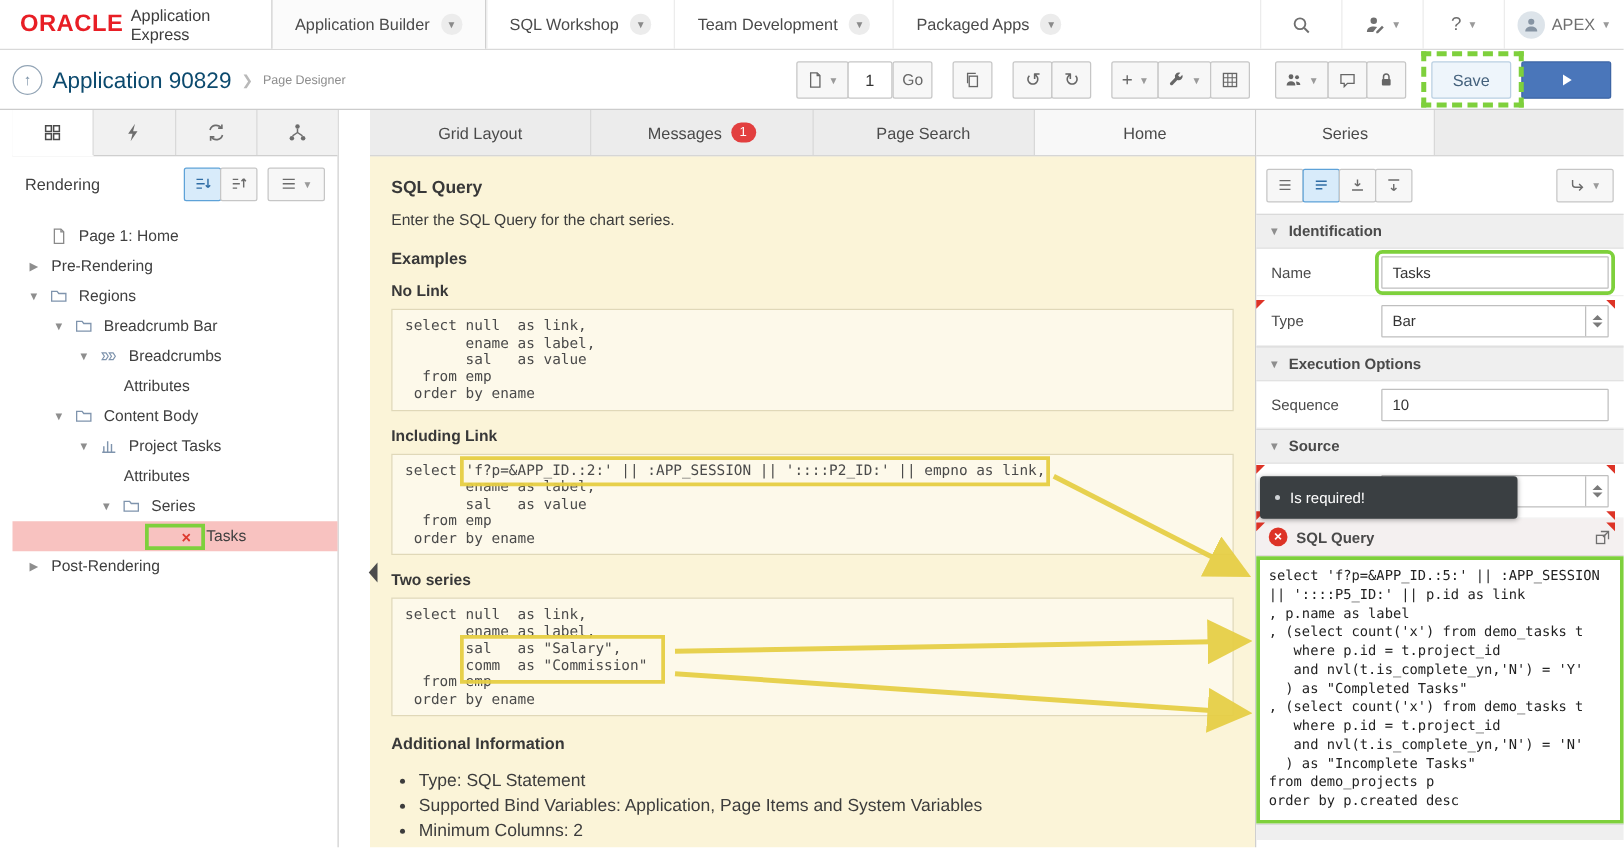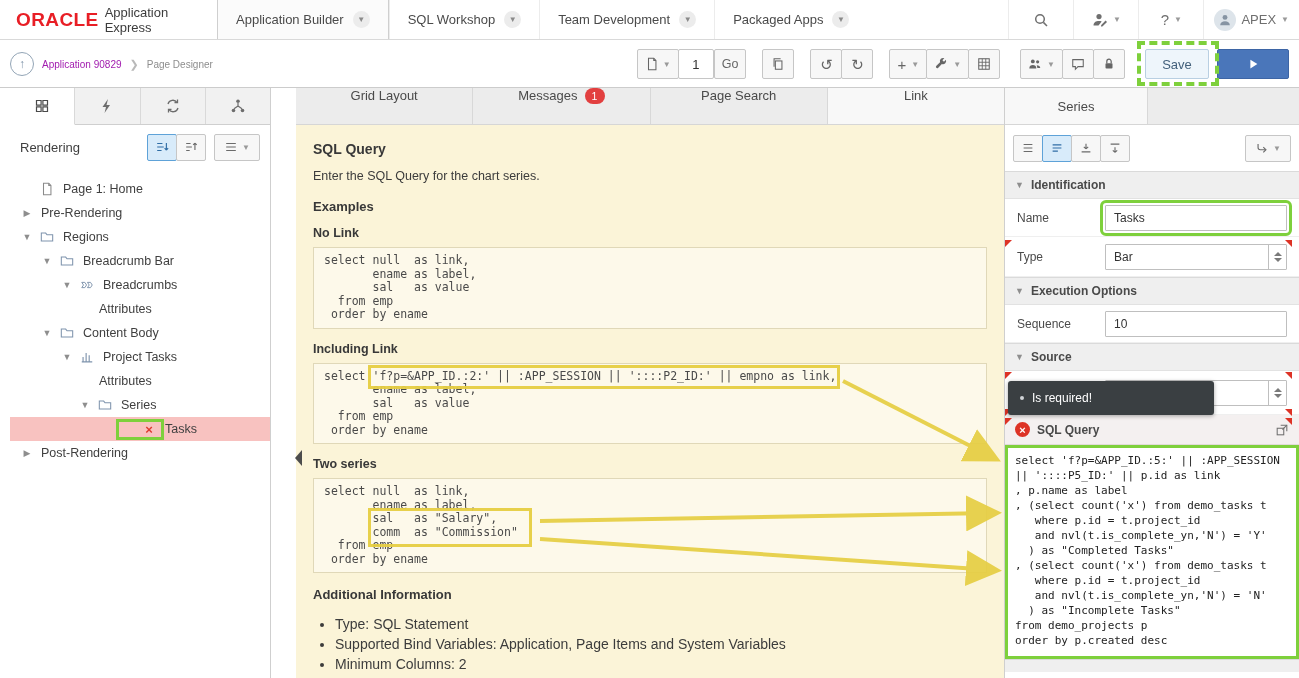--- a/index.html
+++ b/index.html
@@ -21,21 +21,21 @@
   .ttab.active{background:#fbfbfb;border-left:1px solid #cfcfcf;border-right:1px solid #cfcfcf}
   .chev-circle{width:17px;height:17px;border-radius:50%;background:#ececec;display:inline-flex;align-items:center;justify-content:center;font-size:8px;color:#8a8a8a}
   .top-right{margin-left:auto;display:flex;align-items:stretch}
   .top-ibtn{display:flex;align-items:center;justify-content:center;gap:5px;min-width:44px;padding:0 10px;border-left:1px solid #ececec;color:#6f6f6f;cursor:pointer;font-size:13px}
   .avatar{width:22px;height:22px;border-radius:50%;background:#dde4ea;display:flex;align-items:center;justify-content:center;color:#8694a3}
   .chev{font-size:8px;color:#9a9a9a}
   
   .toolbar{position:absolute;top:41px;left:0;right:0;height:47px;display:flex;align-items:center;background:#fff;border-bottom:1px solid #cccccc;box-sizing:border-box;padding:0 10px}
   .crumb{display:flex;align-items:center;gap:8px}
   .up-circle{width:22px;height:22px;border-radius:50%;border:1.5px solid #93a5b6;color:#7d93a8;display:flex;align-items:center;justify-content:center;font-size:12px}
-  .crumb-app{font-size:10px;color:#a21caf}
+  .crumb-app{font-size:18px;color:#0c4a6e}
   .crumb-sep{color:#b9b9b9;font-size:11px}
   .crumb-page{font-size:10px;color:#8d8d8d}
   .tb-controls{margin-left:auto;display:flex;align-items:center}
   .btn{display:inline-flex;align-items:center;justify-content:center;height:30px;min-width:32px;padding:0 7px;border:1px solid #c6c6c6;background:#f7f7f7;border-radius:2px;color:#666;font-size:12.5px;box-sizing:border-box;cursor:pointer}
   .grp{display:flex}
   .grp .btn + .btn{margin-left:-1px}
   .gap8{width:8px}.gap16{width:16px}.gap20{width:20px}
   .pg-input{width:36px;height:30px;border:1px solid #c6c6c6;border-radius:2px;box-sizing:border-box;text-align:center;font-size:13px;color:#333;margin-left:-1px}
   .glyph{font-size:15px;line-height:1;color:#666}
   .save{background:#eef5fb;border-color:#b9cfe2;color:#44617c;width:64px;font-size:13px}
@@ -61,21 +61,21 @@
   .trow{height:24px;display:flex;align-items:center;gap:4px;white-space:nowrap;cursor:pointer}
   .trow.selected{background:#f8c2c0}
   .twisty{width:14px;text-align:center;font-size:9px;color:#8e8e8e;flex:none}
   .ticon{width:18px;display:flex;justify-content:center;color:#7f94ad;flex:none}
   .red-x{color:#dd3a2f;font-weight:700;font-size:13px}
   .tlabel{padding:0 3px}
   .sel-anno{position:relative}
   .sel-anno::after{content:"";position:absolute;inset:-3px -6px -3px -24px;border:3px solid #7ed03c;pointer-events:none}
   
   .ctabs{display:flex;height:37px;background:#ececec;border-bottom:1px solid #d6d6d6;box-sizing:border-box}
-  .ctab{flex:1;display:flex;align-items:flex-start;justify-content:center;gap:7px;font-size:13px;color:#4a4a4a;border-right:1px solid #d8d8d8;cursor:pointer;box-sizing:border-box}
+  .ctab{flex:1;display:flex;align-items:center;justify-content:center;gap:7px;font-size:13px;color:#4a4a4a;border-right:1px solid #d8d8d8;cursor:pointer;box-sizing:border-box}
   .ctab.active{background:#f8f8f8}
   .badge{min-width:16px;height:16px;border-radius:8px;background:#e23f3f;color:#fff;font-size:10.5px;display:inline-flex;align-items:center;justify-content:center;padding:0 2px}
   .help{position:absolute;top:37px;left:0;right:0;bottom:0;padding:16px 17px;box-sizing:border-box;overflow:hidden}
   .help h1{font-size:14px;color:#383838;margin:0 0 12px;font-weight:700}
   .help .intro{font-size:12.5px;margin:0 0 16px;color:#3c3c3c}
   .help h2{font-size:13px;margin:0 0 12px;font-weight:700;color:#383838}
   .help h3{font-size:12.5px;margin:0 0 7px;font-weight:700;color:#383838}
   .prewrap{position:relative;margin:0 0 13px}
   .help pre{margin:0;background:#fdf9ea;border:1px solid #e0d8b8;padding:6px 10px;font-family:"DejaVu Sans Mono",monospace;font-size:11.5px;line-height:13.5px;color:#4a4a4a;white-space:pre;overflow:hidden}
   .hl-box{position:absolute;border:3px solid rgba(230,206,66,.95);pointer-events:none}
@@ -410,21 +410,21 @@
         <span>Grid Layout</span>
       </div>
     <div class="ctab">
       <span>Messages</span>
       <span class="badge">1</span>
     </div>
     <div class="ctab">
         <span>Page Search</span>
       </div>
     <div class="ctab active" style="border-right:none">
-        <span>Link</span>
+        <span>Home</span>
       </div>
   </div>
   <div class="help">
     <h1>SQL Query</h1>
     <p class="intro">Enter the SQL Query for the chart series.</p>
     <h2>Examples</h2>
     <h3>No Link</h3>
     <div class="prewrap">
       <pre>select null  as link,
        ename as label,

